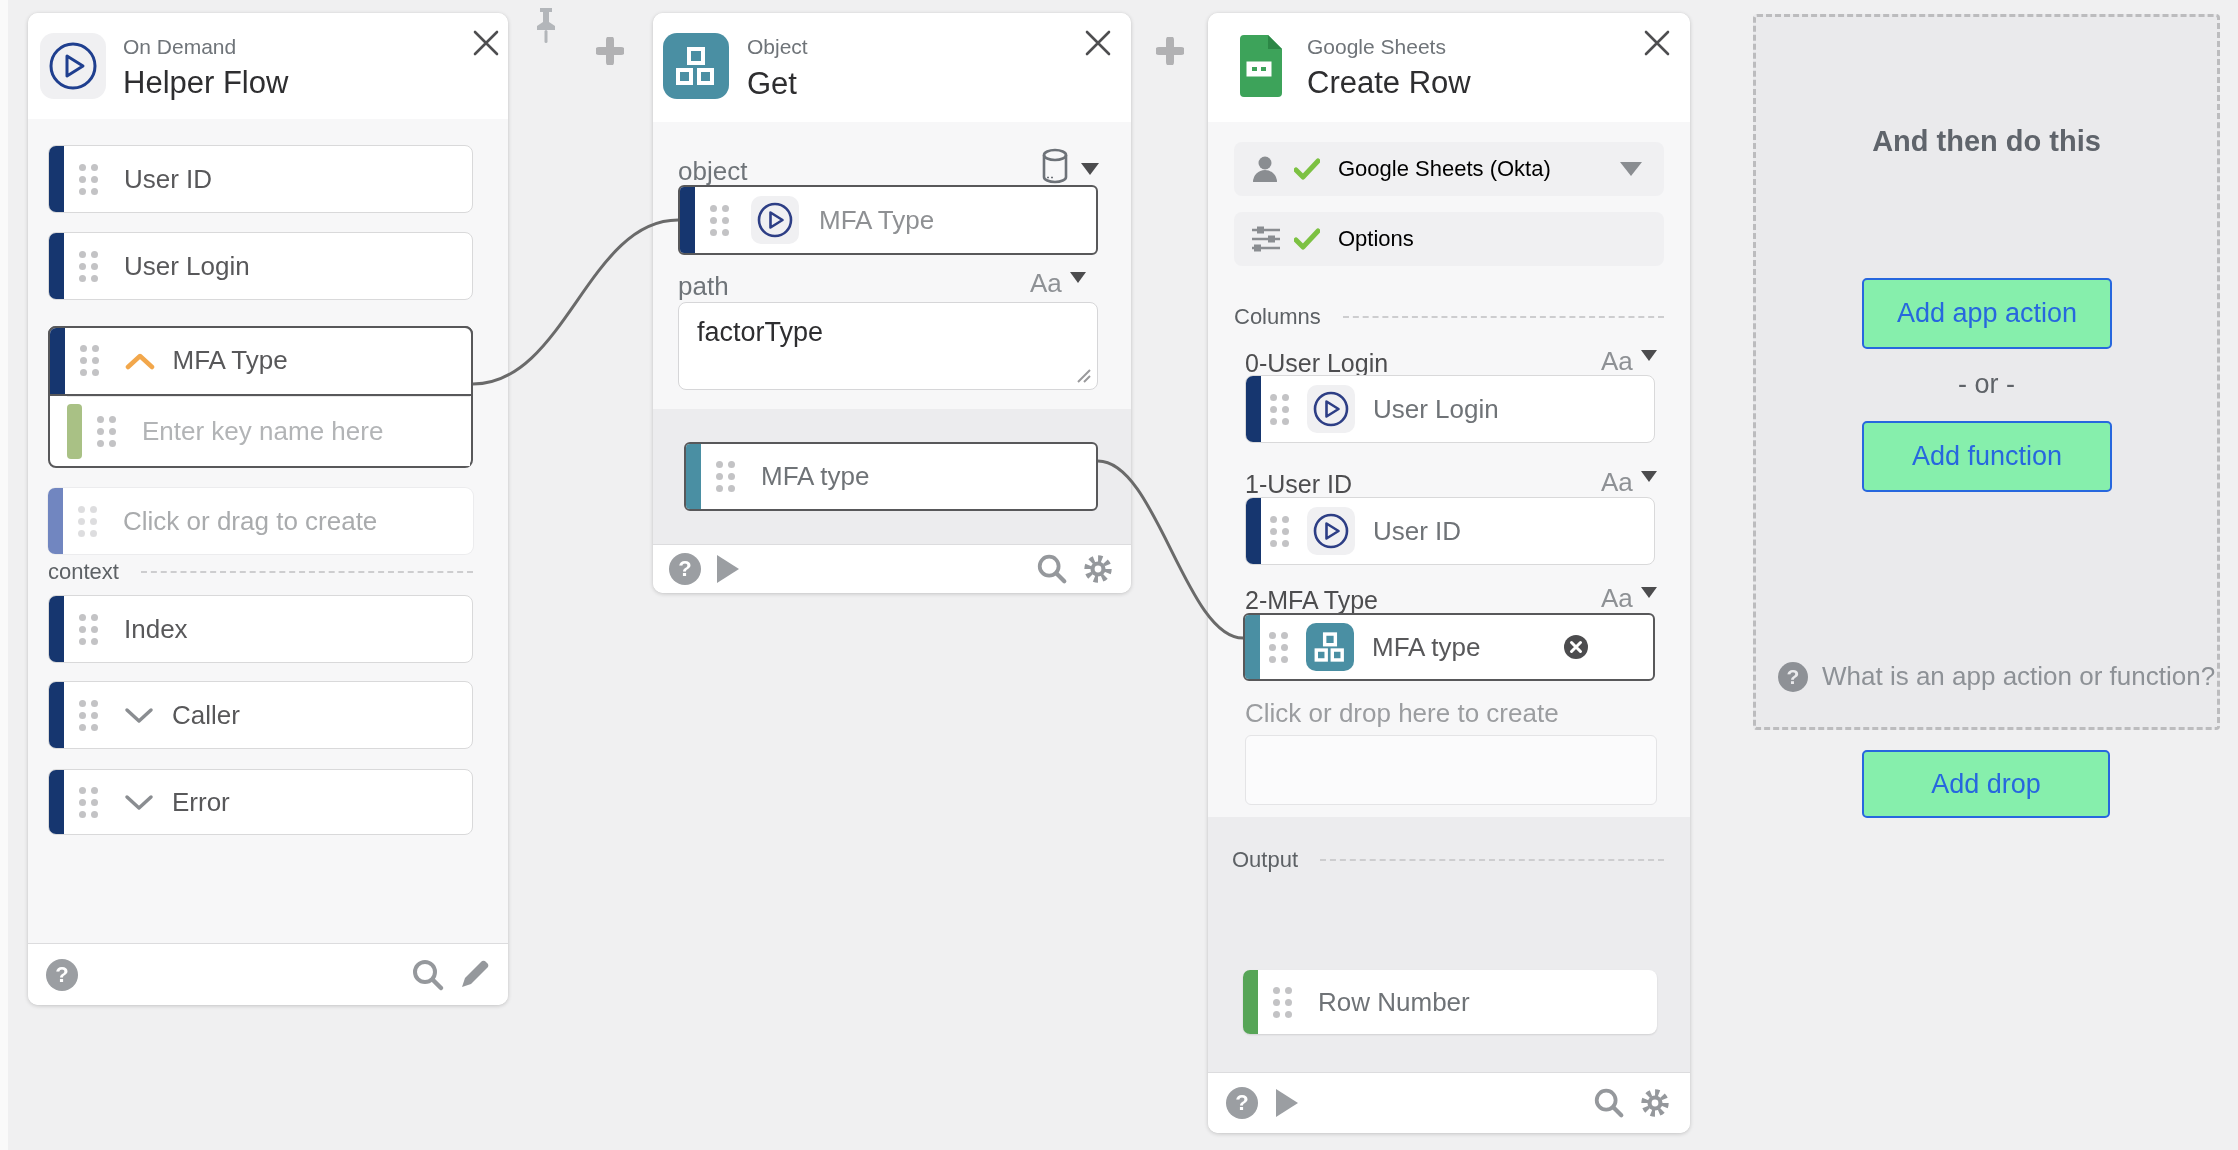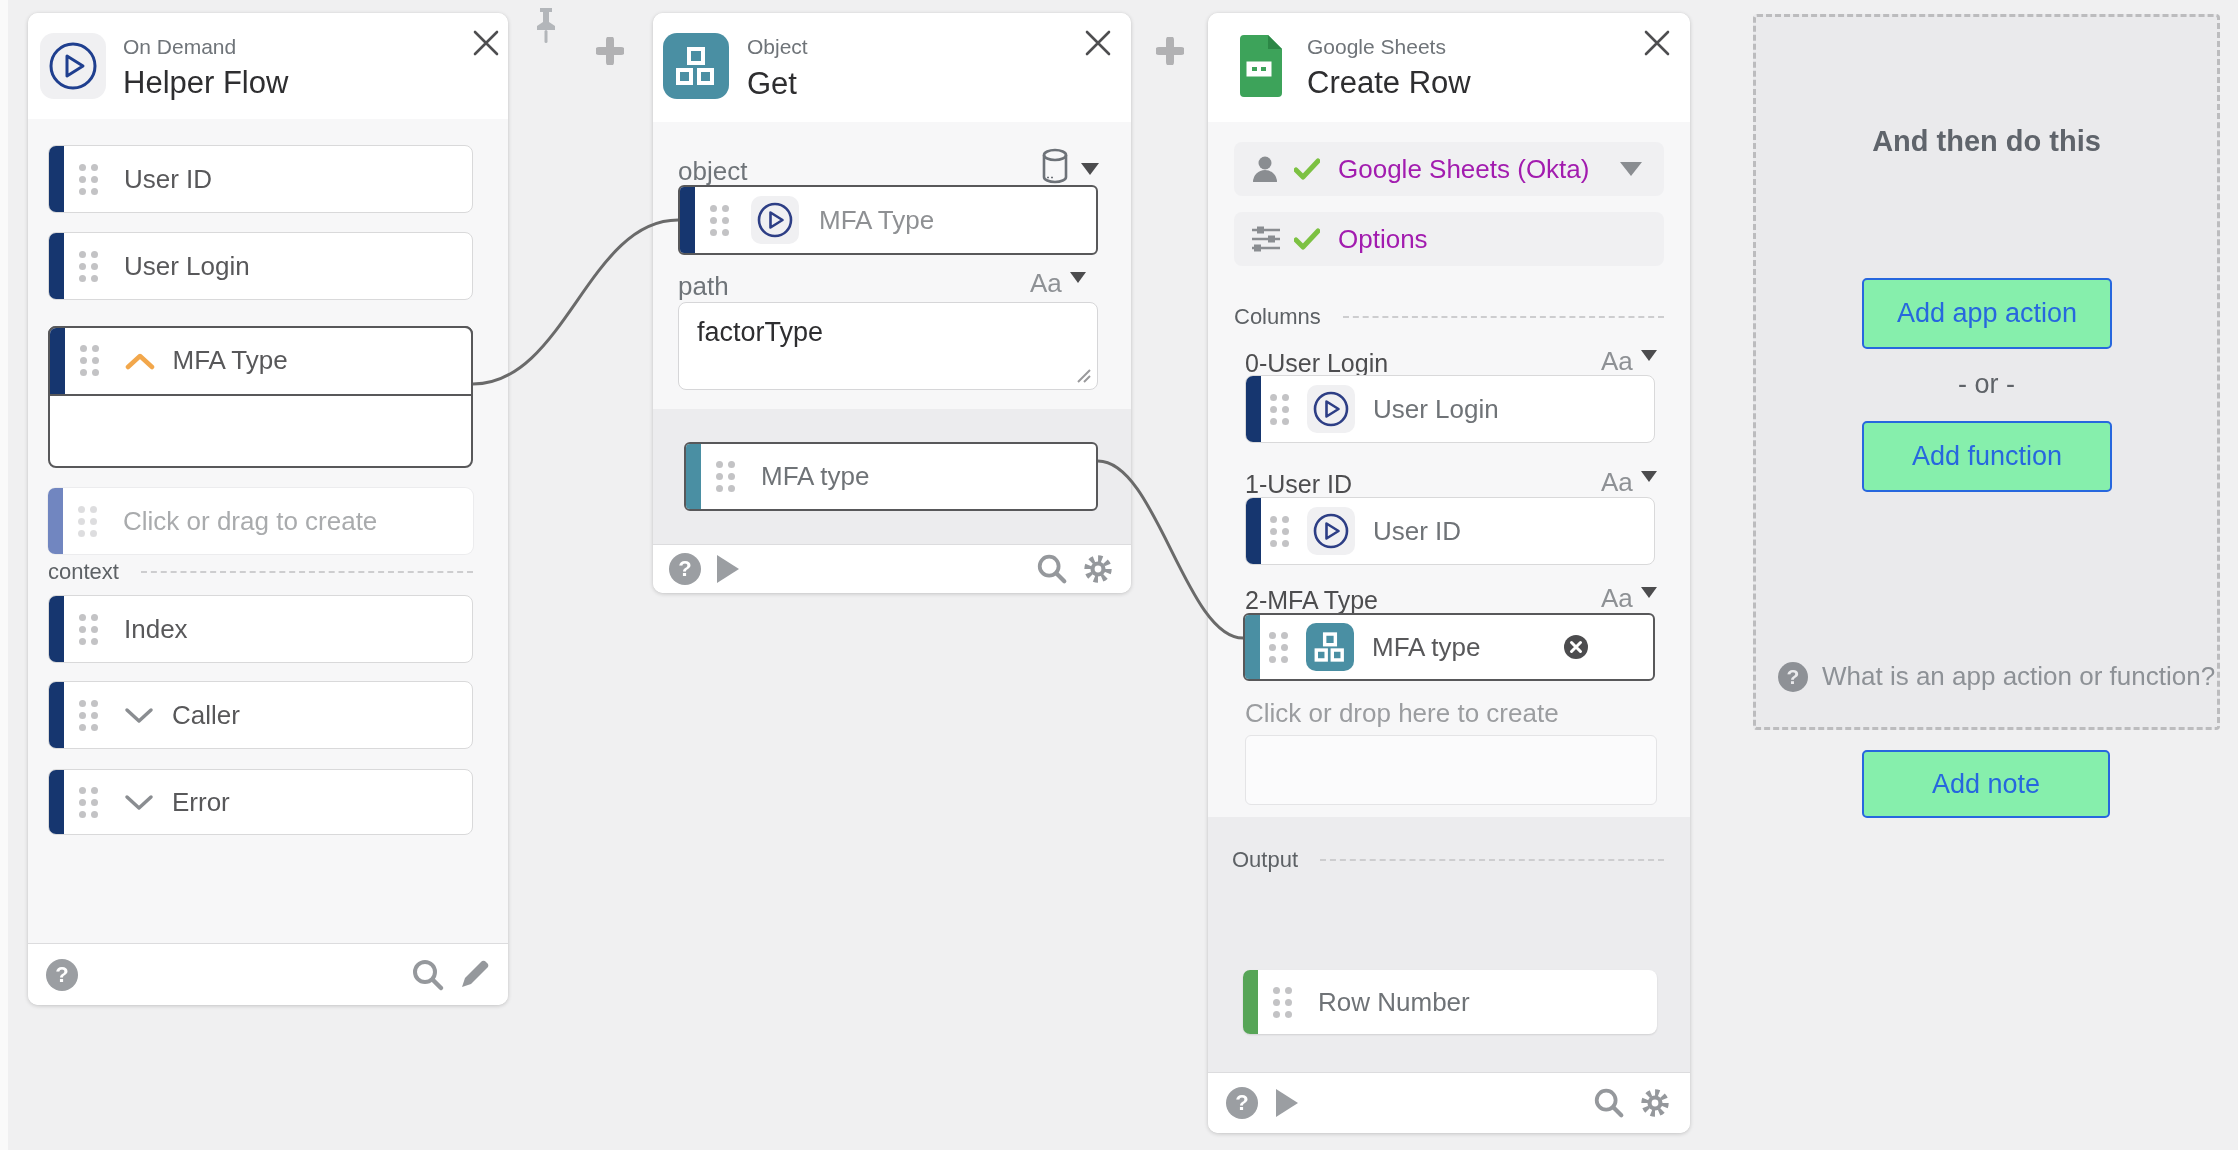--- a/index.html
+++ b/index.html
@@ -34,21 +34,21 @@
   .sect-label{position:absolute;display:flex;align-items:center;}
   .sect-label span{font-size:22px;color:#5d6165;flex:none;}
   .sect-label .dash{flex:1;border-top:2px dashed #cdcdcf;margin-left:22px;height:0;}
 
   .col-label{position:absolute;font-size:25px;color:#4d4d4f;}
   .aa-sel{position:absolute;display:flex;align-items:flex-start;cursor:pointer;}
   .aa-sel b{font-size:26px;color:#8e9195;font-weight:400;}
   .aa-sel .tri{width:0;height:0;border-left:8px solid transparent;border-right:8px solid transparent;border-top:11px solid #4c4c4e;margin-left:8px;margin-top:4px;}
 
   .grayrow{position:absolute;background:#f0f0f2;border-radius:8px;display:flex;align-items:center;cursor:pointer;}
-  .grayrow .rowtext{font-size:26px;color:#a21caf;margin-left:18px;}
+  .grayrow .rowtext{font-size:22px;color:#000000;margin-left:18px;}
 
   .field-area{position:absolute;background:#fff;border:1.5px solid #d6d6d8;border-radius:8px;box-sizing:border-box;}
   .empty-box{position:absolute;background:#fbfbfc;border:1px solid #e4e4e6;border-radius:6px;}
   .hint-text{position:absolute;font-size:26px;color:#9b9da0;}
 
   .icon-btn{cursor:pointer;position:absolute;}
   .q-circle{width:32px;height:32px;border-radius:50%;background:#9b9ea2;color:#fff;font-size:22px;font-weight:bold;display:flex;align-items:center;justify-content:center;}
   .play-tri{width:0;height:0;border-top:14px solid transparent;border-bottom:14px solid transparent;border-left:22px solid #9b9ea2;}
 
   .dashed-panel{position:absolute;background:#eaeaec;border:3px dashed #bcbcbe;border-radius:4px;box-sizing:border-box;z-index:2;}
@@ -130,20 +130,32 @@
               <i></i>
               <i></i>
               <i></i>
               <i></i>
               <i></i>
             </div>
           <svg style="margin-left:26px;flex:none;" width="30" height="18" viewBox="0 0 30 18">
             <path d="M3 15 L15 4 L27 15" fill="none" stroke="#f2a74b" stroke-width="4.5" stroke-linecap="round" stroke-linejoin="round"></path>
           </svg>
           <span class="chip-text" style="margin-left:18px;">MFA Type</span>
+        </div>
+        <div class="chip borderless" style="left:17px;top:68px;width:403px;height:70px;border-top:1px solid #e8e8e8;border-radius:0;">
+          <div class="bar inset" style="background:#a9c185;left:0px;"></div>
+          <div class="dots">
+              <i></i>
+              <i></i>
+              <i></i>
+              <i></i>
+              <i></i>
+              <i></i>
+            </div>
+          <span class="chip-text placeholder">Enter key name here</span>
         </div>
       </div>
 
       <div class="chip borderless" style="left:20px;top:369px;width:425px;height:66px;box-shadow:0 0 0 1px #ececee;">
         <div class="bar" style="background:#7186c0;"></div>
         <div class="dots" style="opacity:.55;">
             <i></i>
             <i></i>
             <i></i>
             <i></i>
@@ -469,19 +481,19 @@
   <div class="dashed-panel" style="left:1753px;top:14px;width:467px;height:716px;">
     <div class="panel-heading" style="top:108px;">And then do this</div>
     <div class="blue-btn" style="left:106px;top:261px;width:250px;height:71px;">Add app action</div>
     <div class="or-text" style="top:352px;">- or -</div>
     <div class="blue-btn" style="left:106px;top:404px;width:250px;height:71px;">Add function</div>
     <div class="panel-help" style="left:22px;top:644px;">
       <div class="qc">?</div>
       <span class="t">What is an app action or function?</span>
     </div>
   </div>
-  <div class="blue-btn" style="left:1862px;top:750px;width:248px;height:68px;z-index:2;">Add note</div>
+  <div class="blue-btn" style="left:1862px;top:750px;width:248px;height:68px;z-index:2;">Add drop</div>
 
   <svg class="conn" width="2238" height="1150" viewBox="0 0 2238 1150">
     <path d="M473,384 C565,384 588,220 678,220" fill="none" stroke="#6a6a6a" stroke-width="3"></path>
     <path d="M1098,461 C1156,461 1186,638 1243,638" fill="none" stroke="#6a6a6a" stroke-width="3"></path>
   </svg>
 </div>
 
 </body></html>

